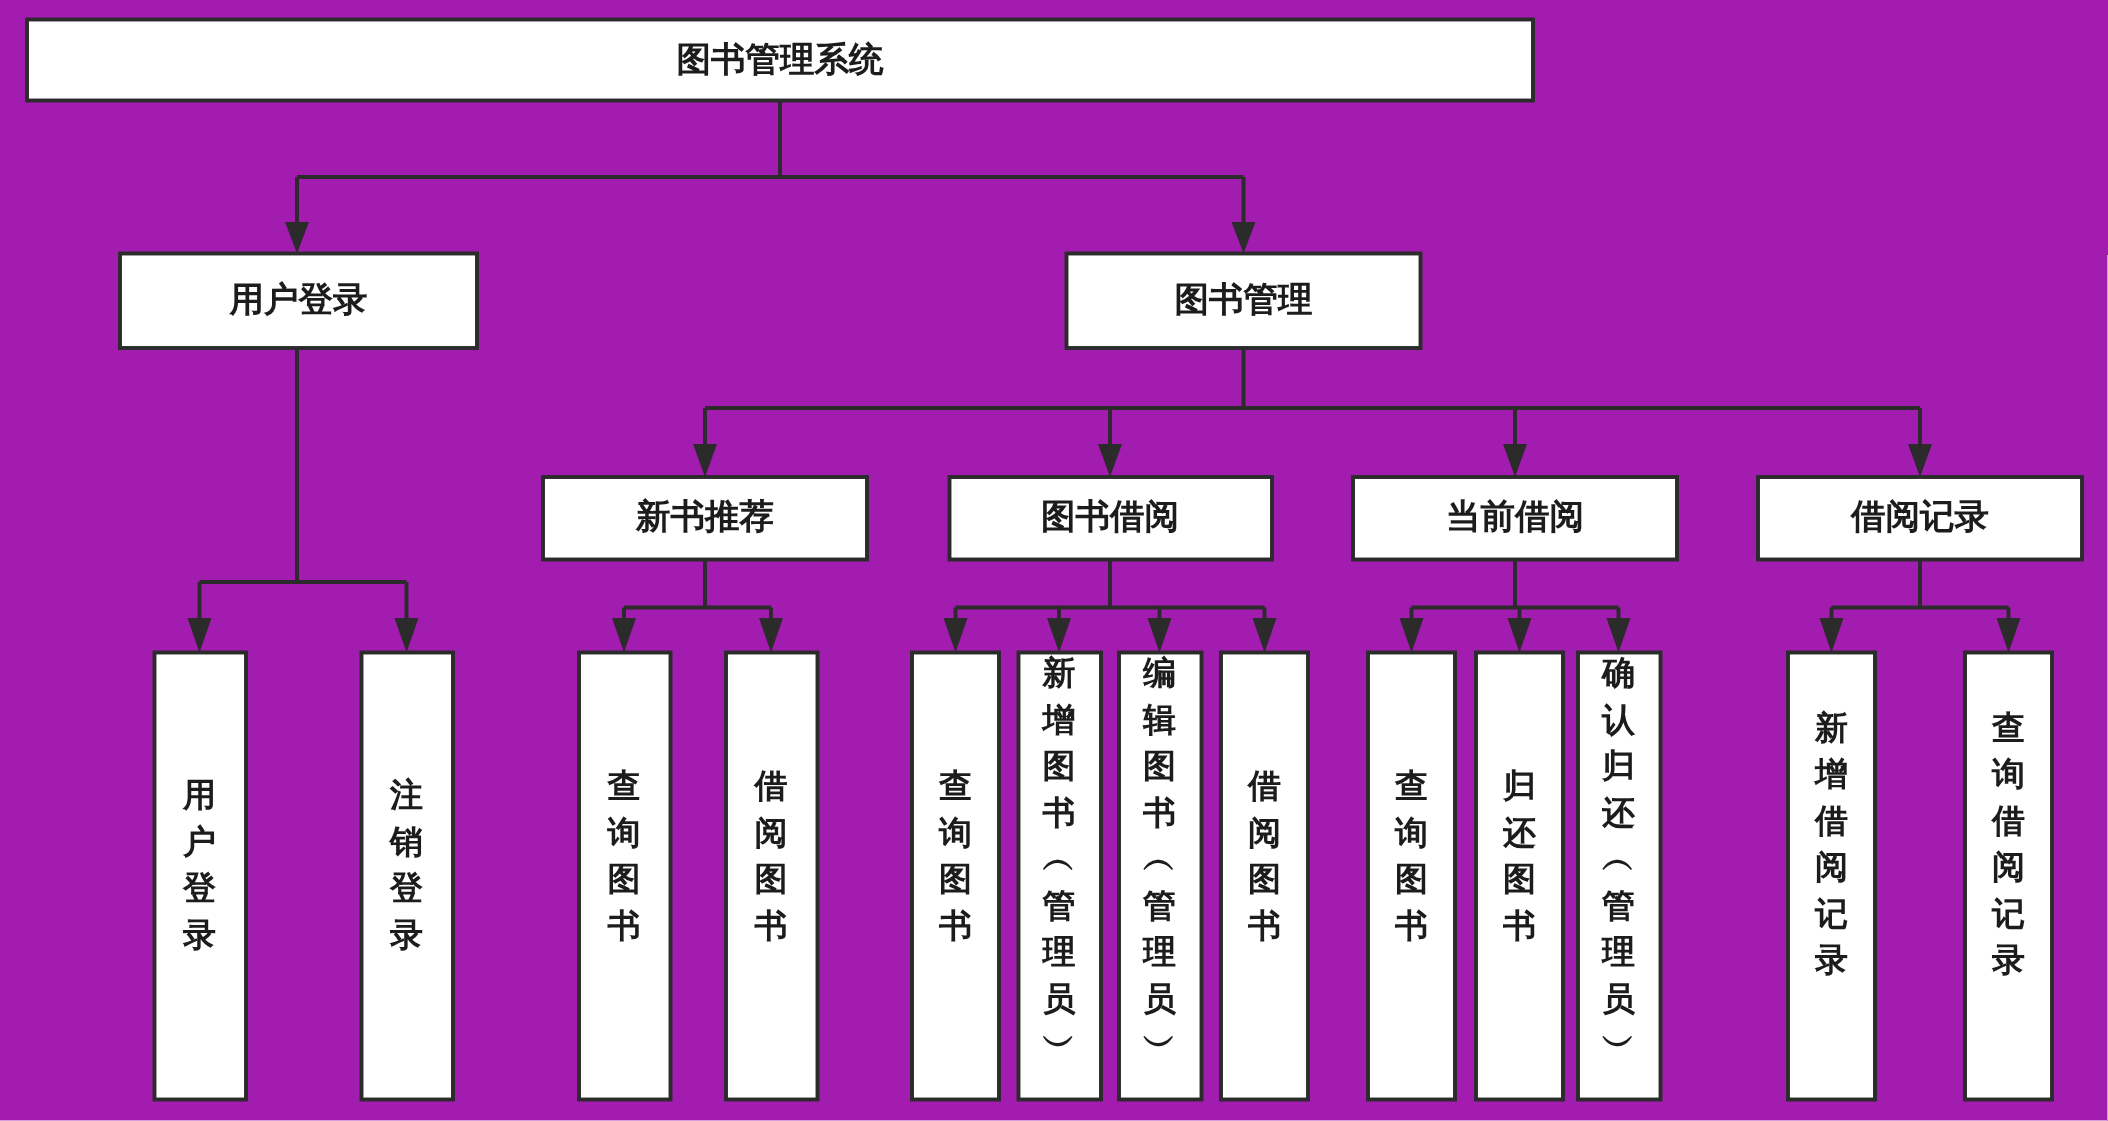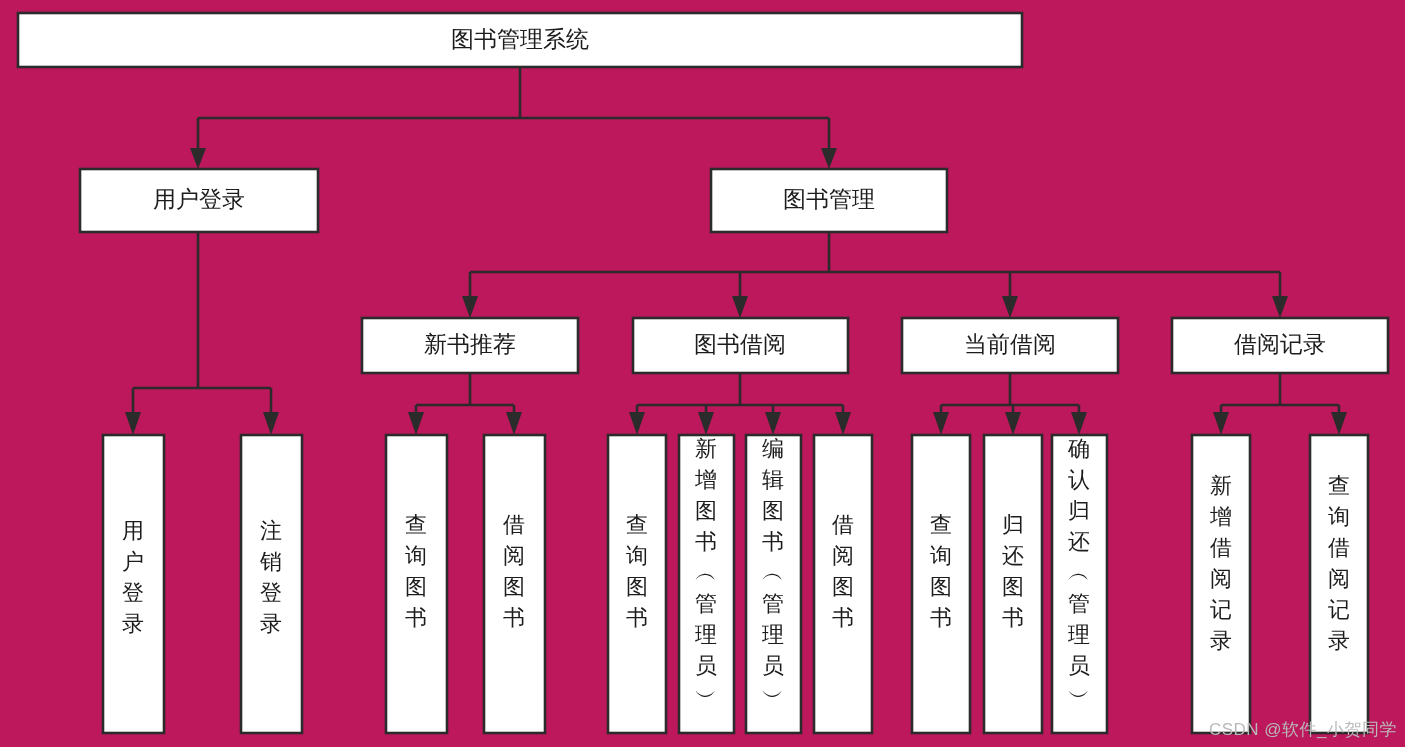--- a/index.html
+++ b/index.html
@@ -8,22 +8,23 @@
     padding: 0;
     background: #ffffff;
   }
   body {
     font-family: "Liberation Sans", "DejaVu Sans", sans-serif;
   }
   #diagram-root {
     position: relative;
     width: 1405px;
     height: 747px;
-    background: #be185d;
+    background: #a21caf;
     overflow: hidden;
+    font-weight: bold;
   }
   svg.diagram-canvas {
     position: absolute;
     left: 0;
     top: 0;
     width: 1405px;
     height: 747px;
     display: block;
   }
   .node-rect {
@@ -235,14 +236,13 @@
       <text class="node-label-v vtext" x="1221"><tspan x="1221" y="492.5">新</tspan><tspan x="1221" y="523.5">增</tspan><tspan x="1221" y="554.5">借</tspan><tspan x="1221" y="585.5">阅</tspan><tspan x="1221" y="616.5">记</tspan><tspan x="1221" y="647.5">录</tspan></text>
     </g>
 
     <g>
       <rect class="node-rect" x="1310" y="435" width="58" height="298"></rect>
       <text class="node-label-v vtext" x="1339"><tspan x="1339" y="492.5">查</tspan><tspan x="1339" y="523.5">询</tspan><tspan x="1339" y="554.5">借</tspan><tspan x="1339" y="585.5">阅</tspan><tspan x="1339" y="616.5">记</tspan><tspan x="1339" y="647.5">录</tspan></text>
     </g>
 
   </svg>
 
-  <div class="watermark">CSDN @软件_小贺同学</div>
 </div>
 
 </body></html>

